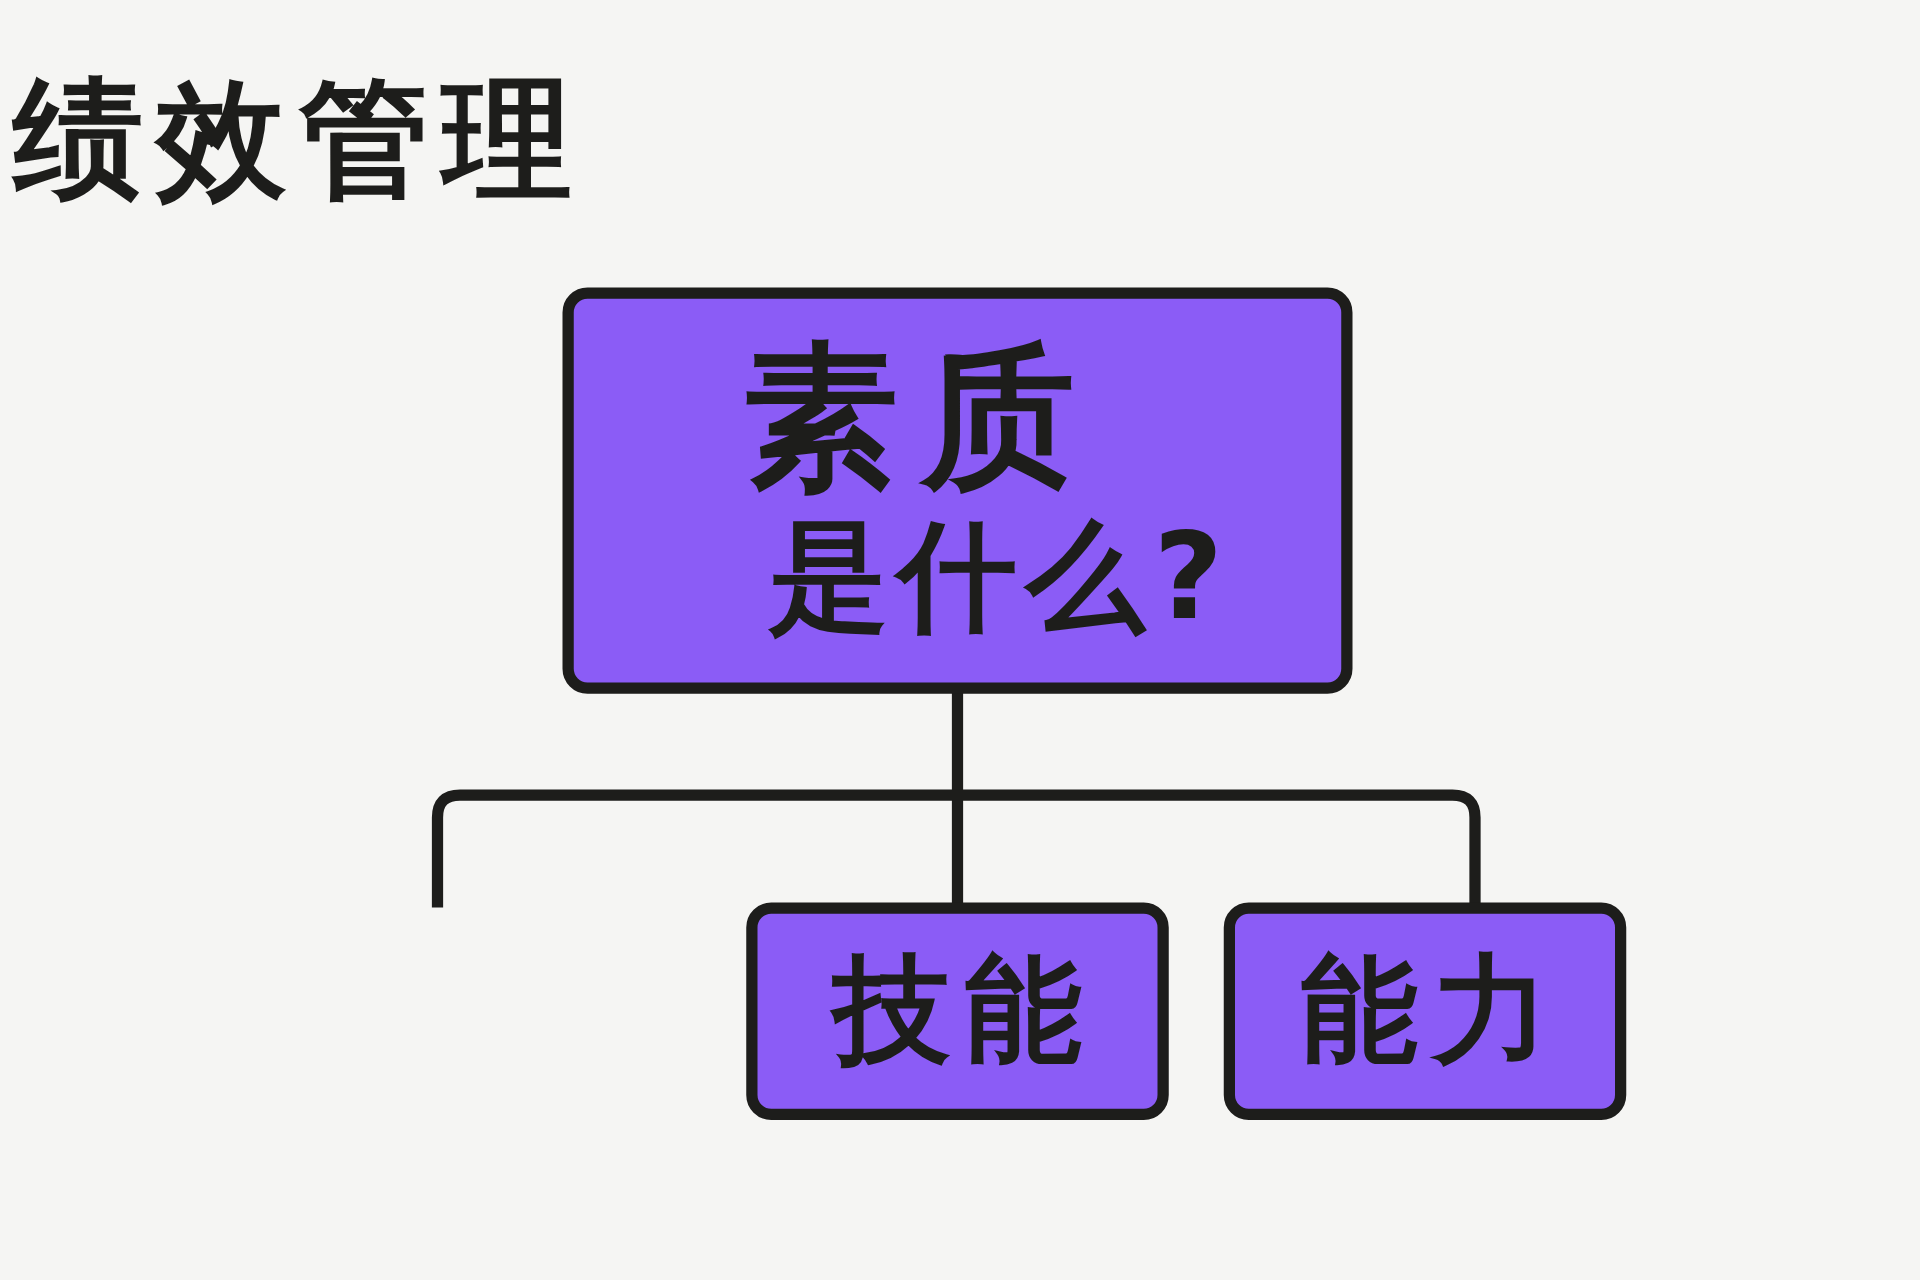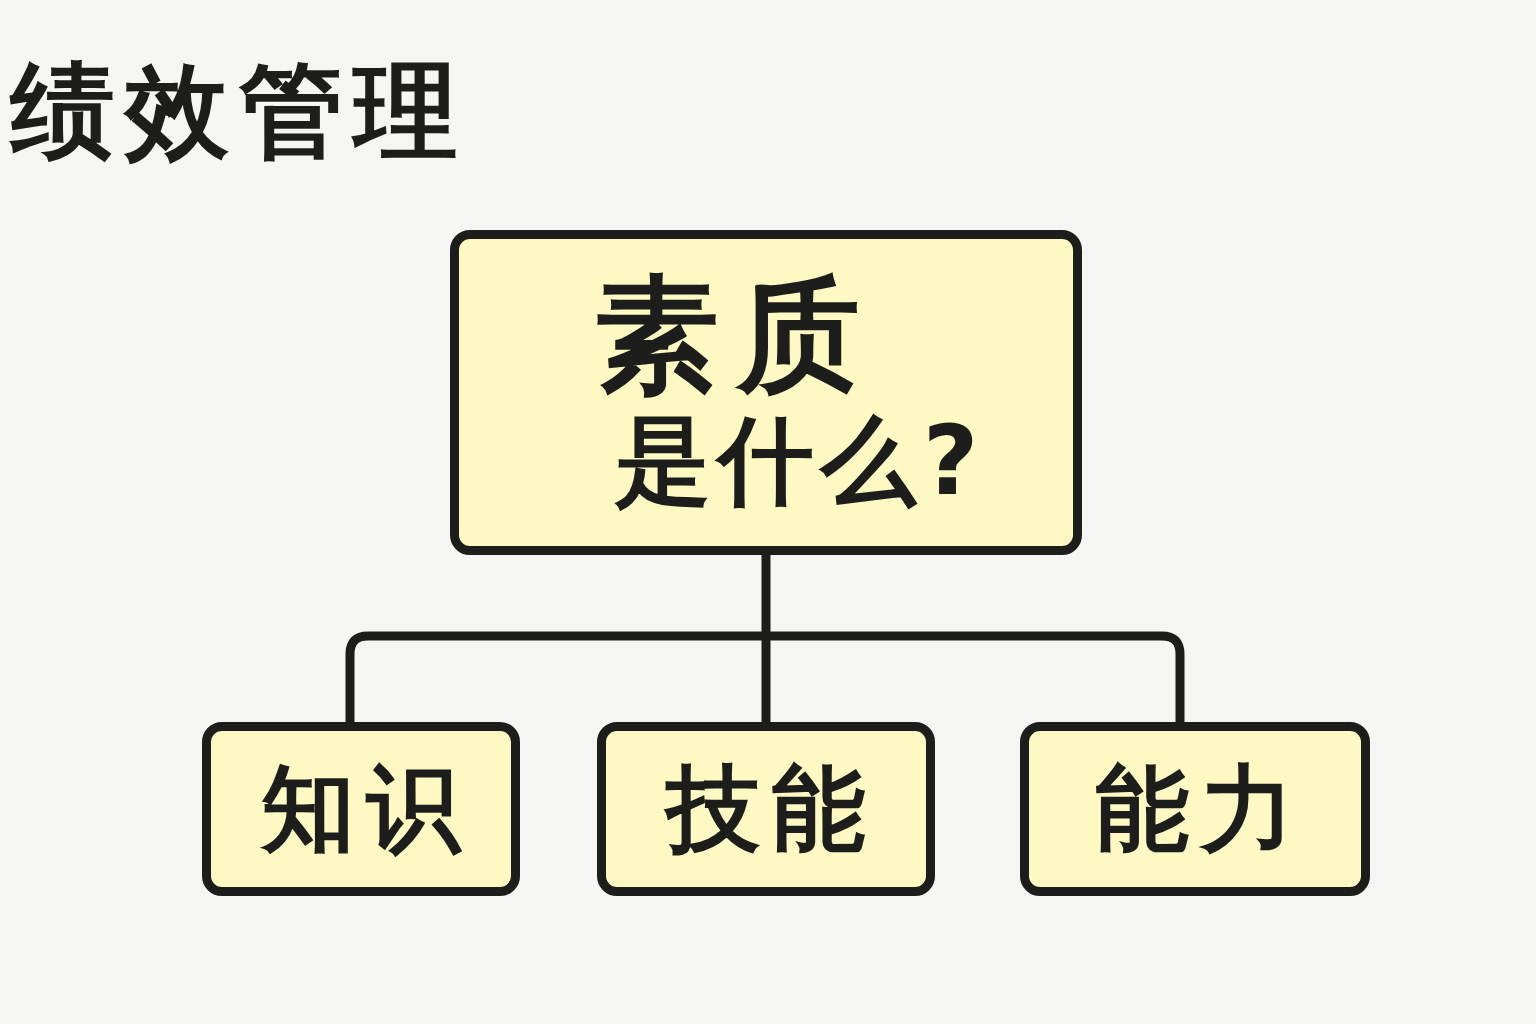--- a/index.html
+++ b/index.html
@@ -34,21 +34,21 @@
     white-space: nowrap;
   }
   .connectors {
     position: absolute;
     inset: 0;
     z-index: 0;
   }
   .node {
     position: absolute;
     box-sizing: border-box;
-    background: #fef9c3;
+    background: #8b5cf6;
     border: 9px solid #1d1d1b;
     border-radius: 20px;
     display: flex;
     flex-direction: column;
     align-items: center;
     justify-content: center;
     z-index: 1;
   }
   .node-root {
     left: 450px;
@@ -73,21 +73,21 @@
     transform: translateX(10px);
     white-space: nowrap;
     margin-left: 48px;
   }
   .node-child {
     top: 722px;
     height: 174px;
   }
   .node-knowledge { left: 202px; width: 318px; }
   .node-skills    { left: 597px; width: 338px; }
-  .node-ability   { left: 1020px; width: 350px; }
+  .node-ability   { left: 979px; width: 322px; }
   .child-label {
     font-size: 94px;
     font-weight: 900;
     line-height: 1;
     letter-spacing: 0.12em;
     text-indent: 0.12em; 
     white-space: nowrap;
   }
 </style>
 </head>
@@ -102,23 +102,20 @@
     <path d="M 350 726 L 350 654 Q 350 636 368 636 L 1162 636 Q 1180 636 1180 654 L 1180 726" fill="none" stroke="#1d1d1b" stroke-width="9"></path>
   </svg>
 
   <div class="diagram-title">绩效管理</div>
 
   <div class="node node-root">
     <span class="root-line1">素质</span>
     <span class="root-line2">是什么?</span>
   </div>
 
-  <div class="node node-child node-knowledge">
-    <span class="child-label">知识</span>
-  </div>
 
   <div class="node node-child node-skills">
     <span class="child-label">技能</span>
   </div>
 
   <div class="node node-child node-ability">
     <span class="child-label">能力</span>
   </div>
 
 </div>

